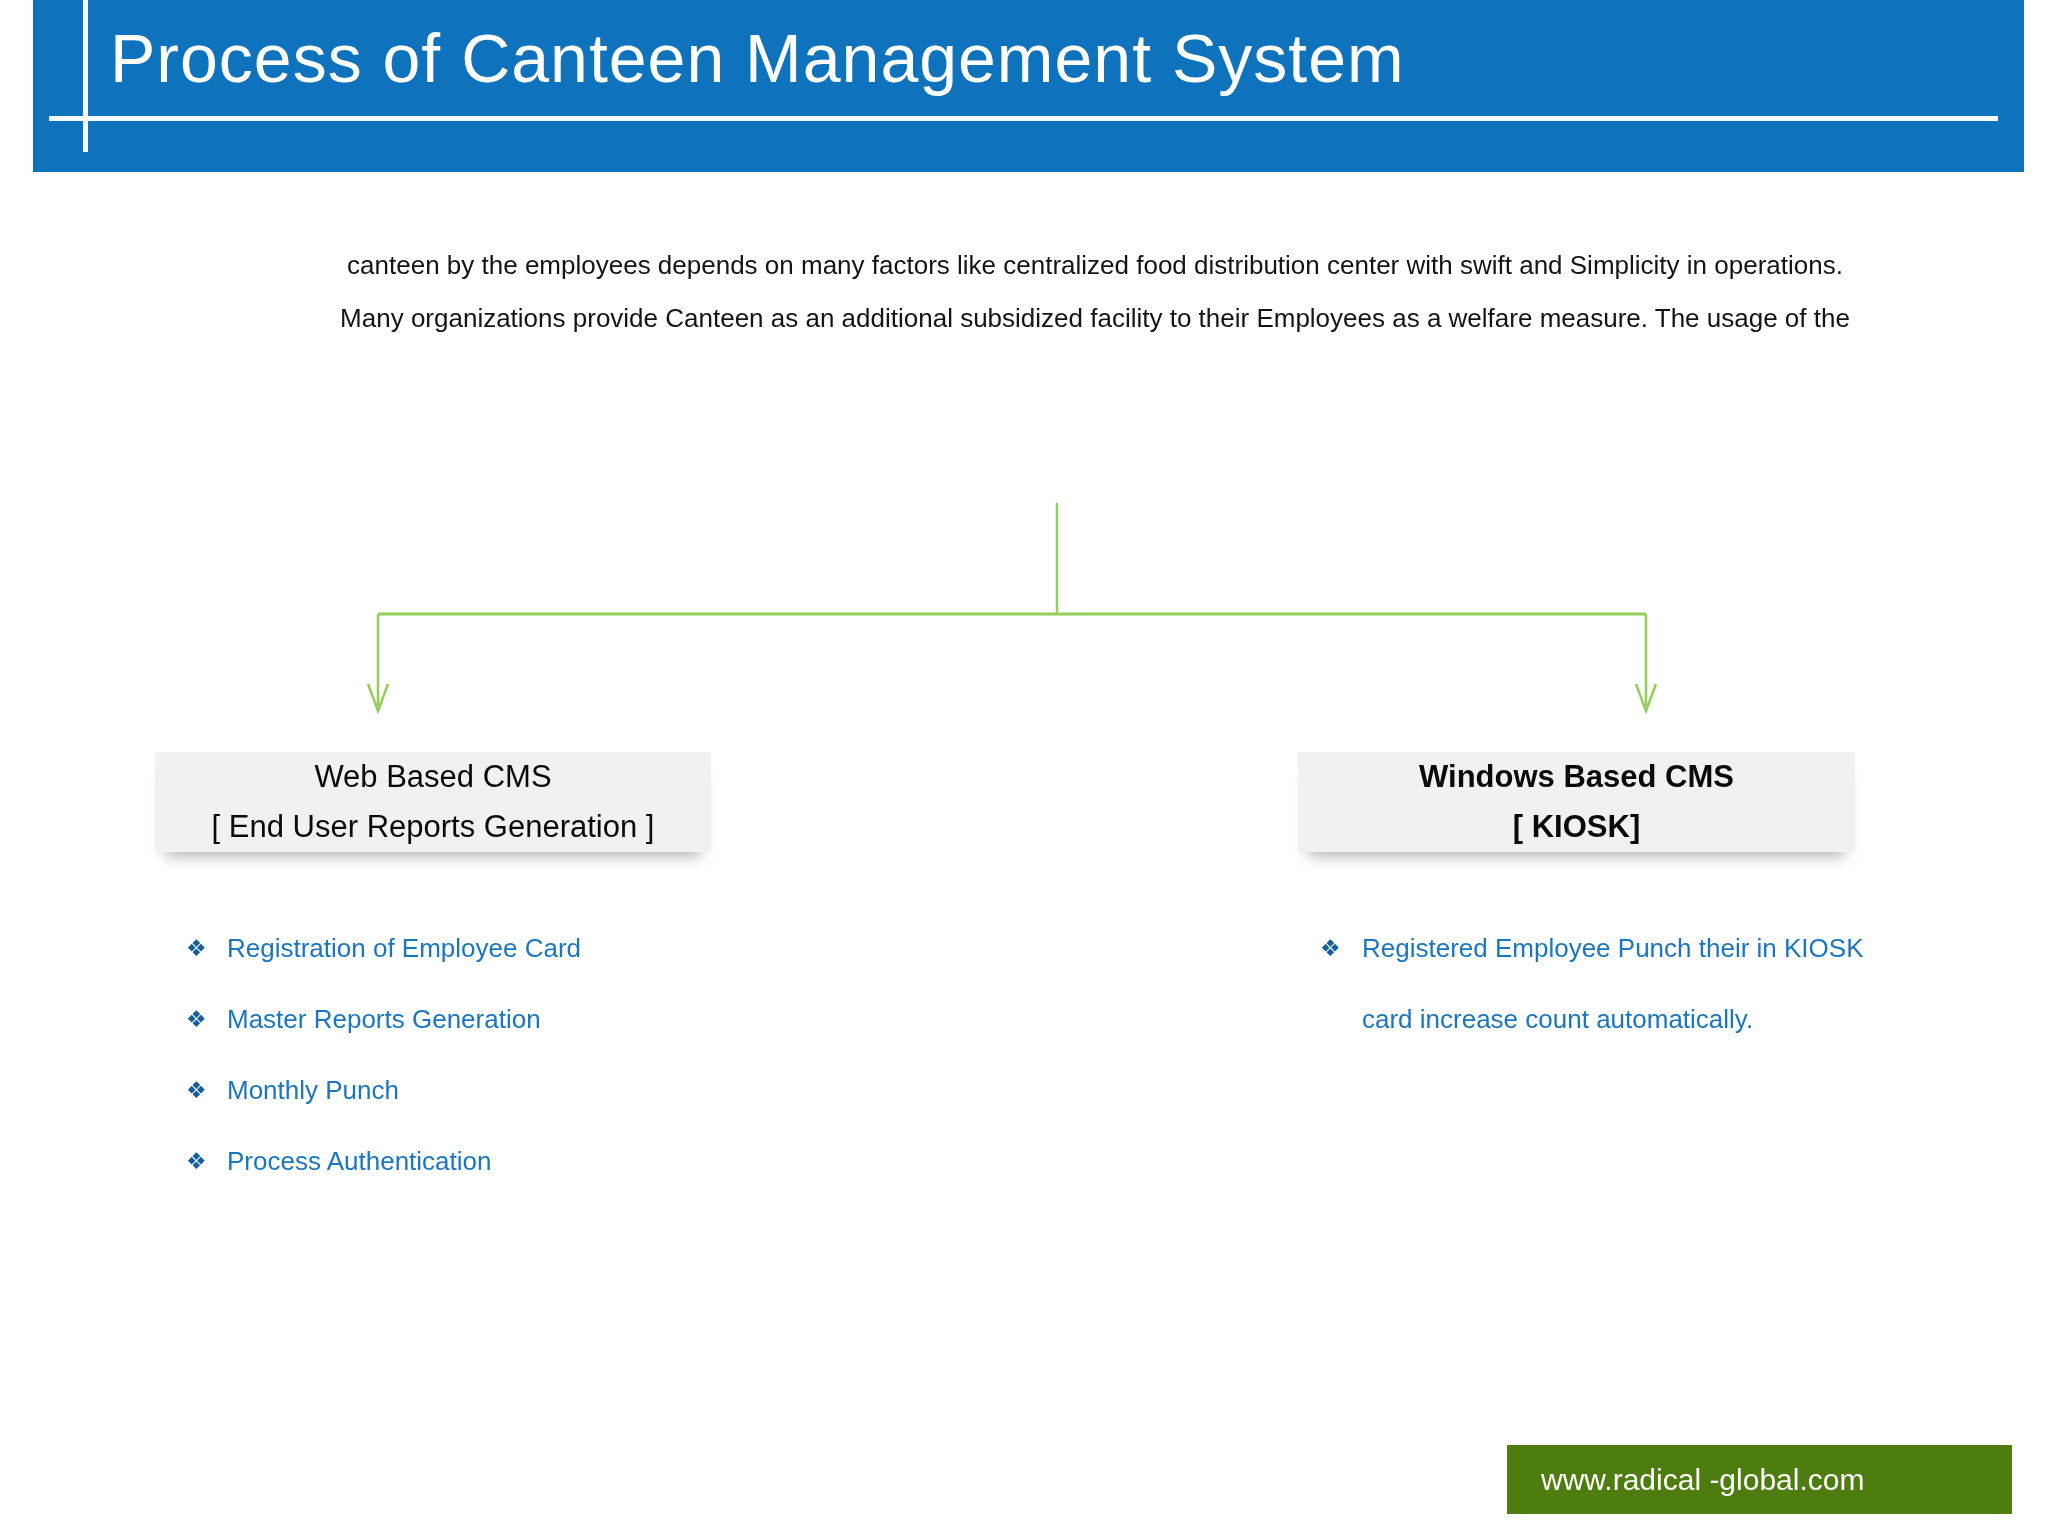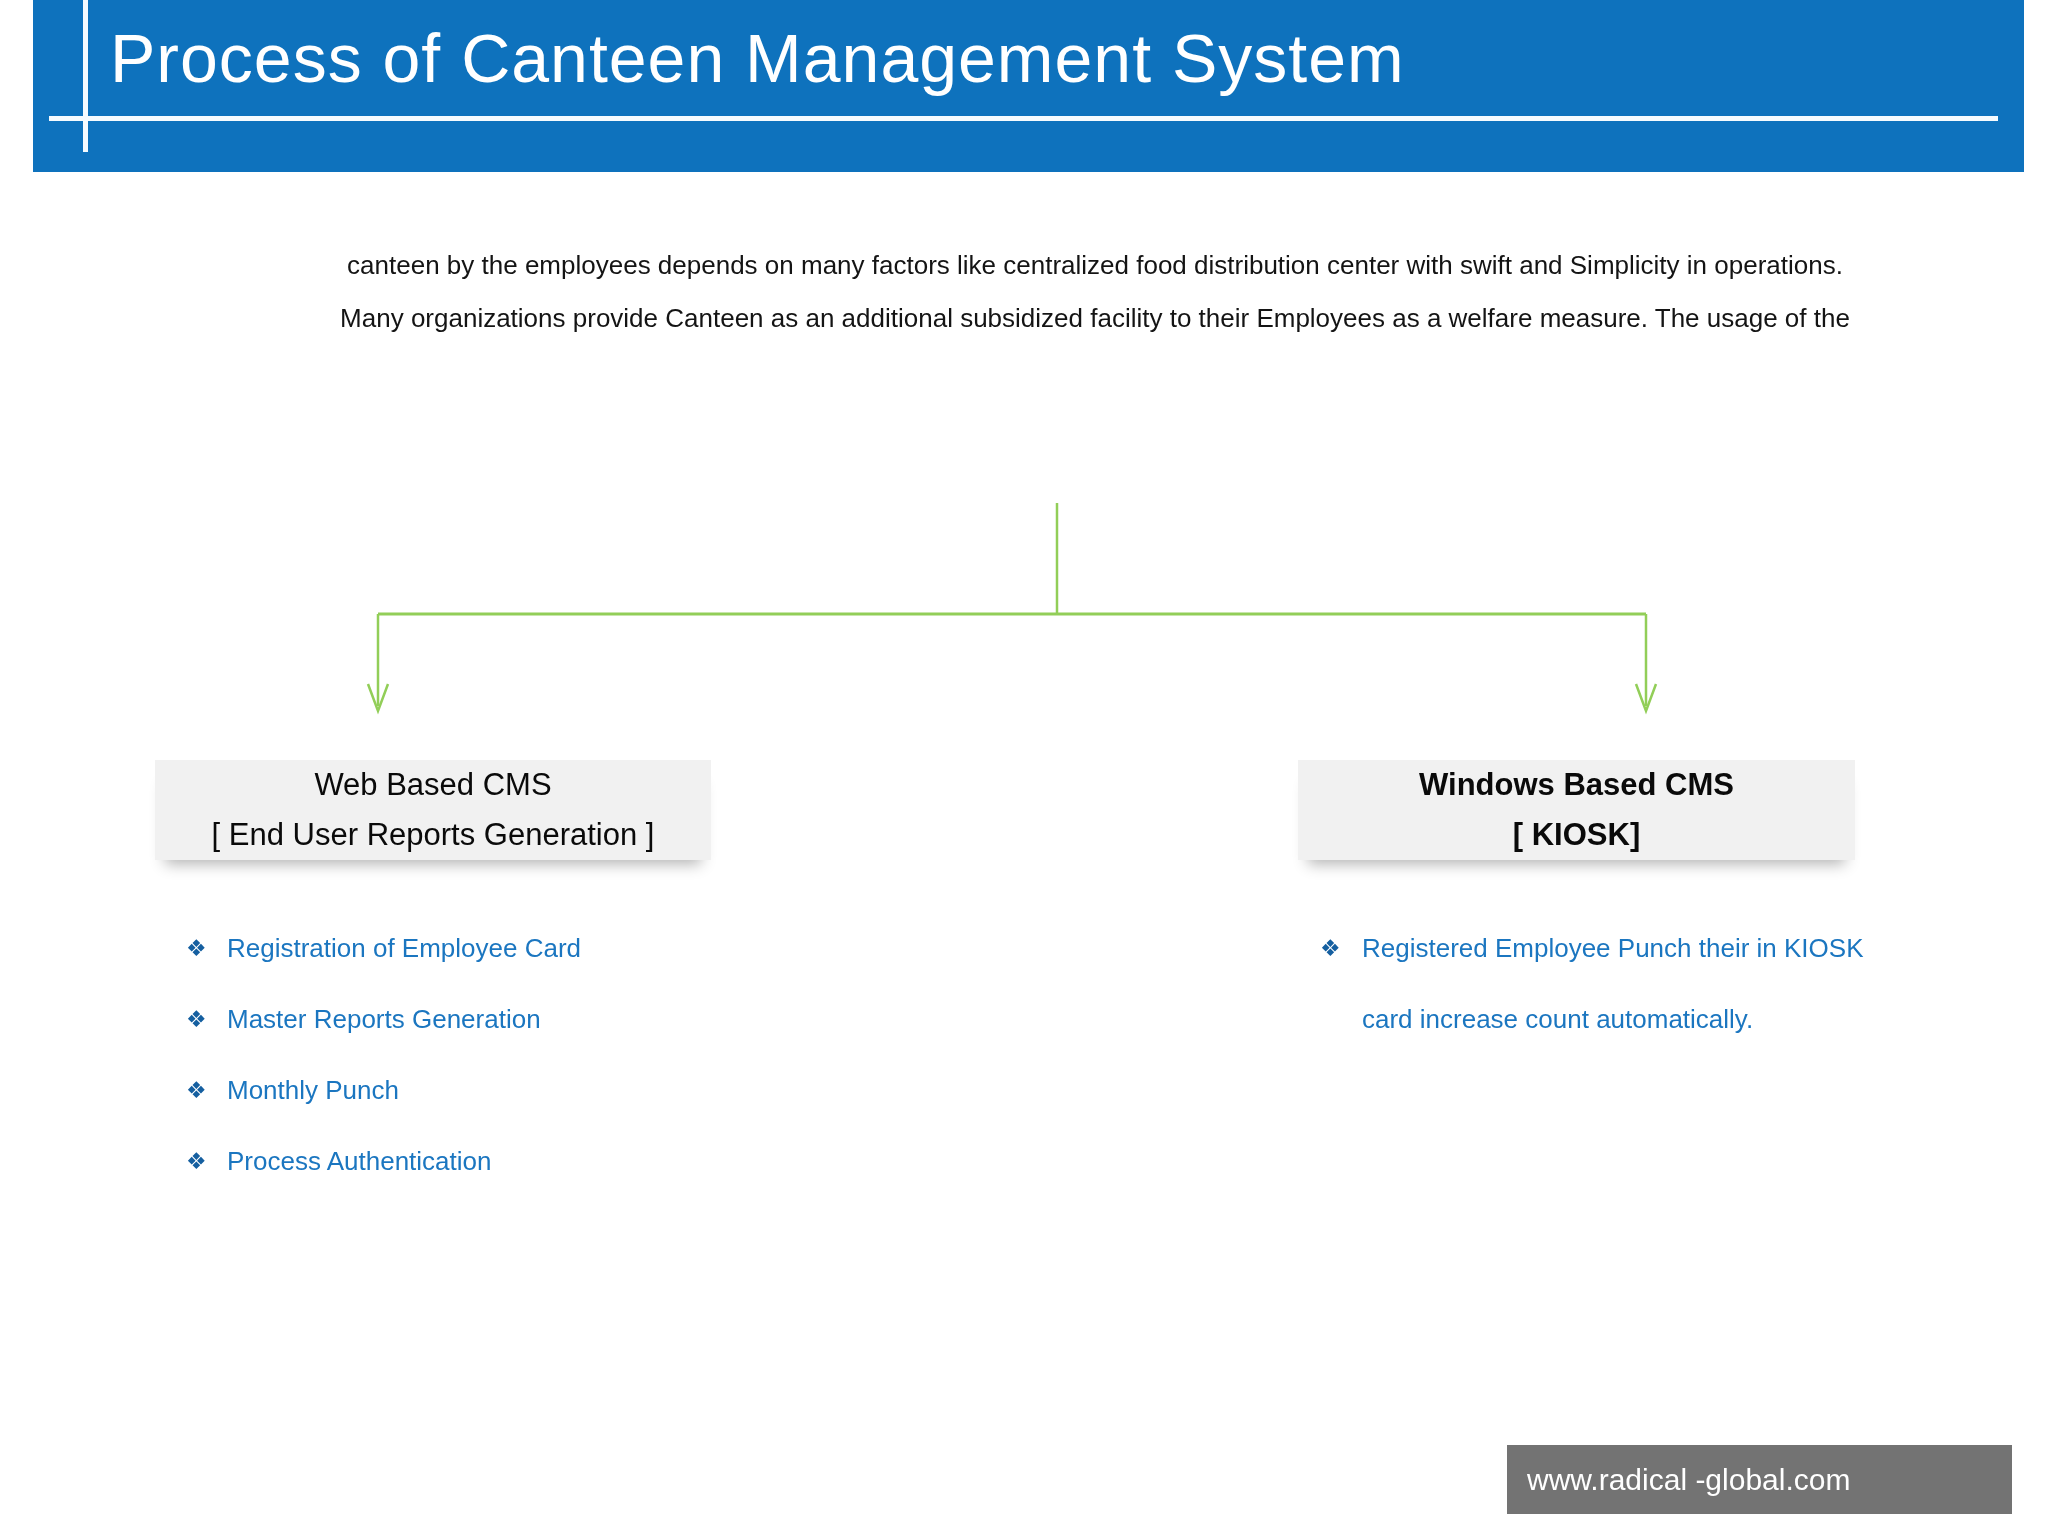--- a/index.html
+++ b/index.html
@@ -55,21 +55,20 @@
   }
   .connectors path{stroke:#92ce58;fill:none;}
 
   
   .branch-node{
     position:absolute;width:556px;height:100px;
     background:#f1f1f1;
     display:flex;flex-direction:column;align-items:center;justify-content:center;
     color:#0a0a0a;font-size:31px;line-height:50px;text-align:center;
     box-shadow:0 14px 14px -10px rgba(0,0,0,0.30);
-    margin-top:8px;
   }
   .branch-node::before{
     content:"";position:absolute;left:-30px;bottom:-8px;width:70px;height:28px;
     background:rgba(0,0,0,0.22);
     transform:skewX(42deg);
     filter:blur(7px);
     z-index:-1;
   }
   .branch-node.left{left:155px;top:752px;}
   .branch-node.right{left:1298px;top:752px;width:557px;font-weight:bold;}
@@ -88,23 +87,23 @@
   .bullet-list .glyph{
     display:inline-block;width:41px;flex:0 0 41px;
     color:#155fa0;font-size:23px;
   }
   .bullet-list.right .glyph{width:42px;flex-basis:42px;}
   .bullet-list .glyph.hidden{visibility:hidden;}
 
   
   .footer-bar{
     position:absolute;left:1507px;top:1445px;width:505px;height:69px;
-    background:#737373;
+    background:#4d7c0f;
     display:flex;align-items:center;
-    padding-left:20px;box-sizing:border-box;
+    padding-left:34px;box-sizing:border-box;
     color:#ffffff;font-size:30px;white-space:nowrap;
   }
 </style>
 </head>
 <body>
 
 <div class="slide">
 
   <div class="header-bar">
     <div class="header-vline"></div>

